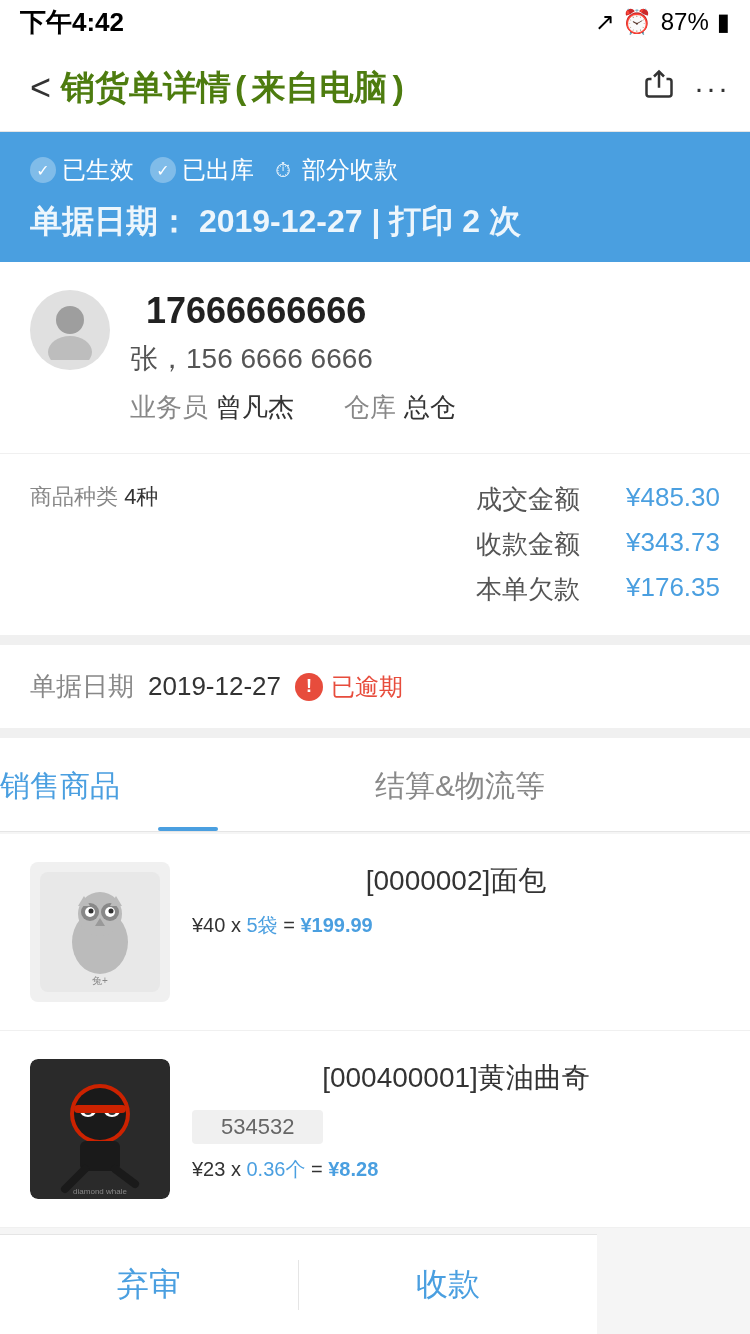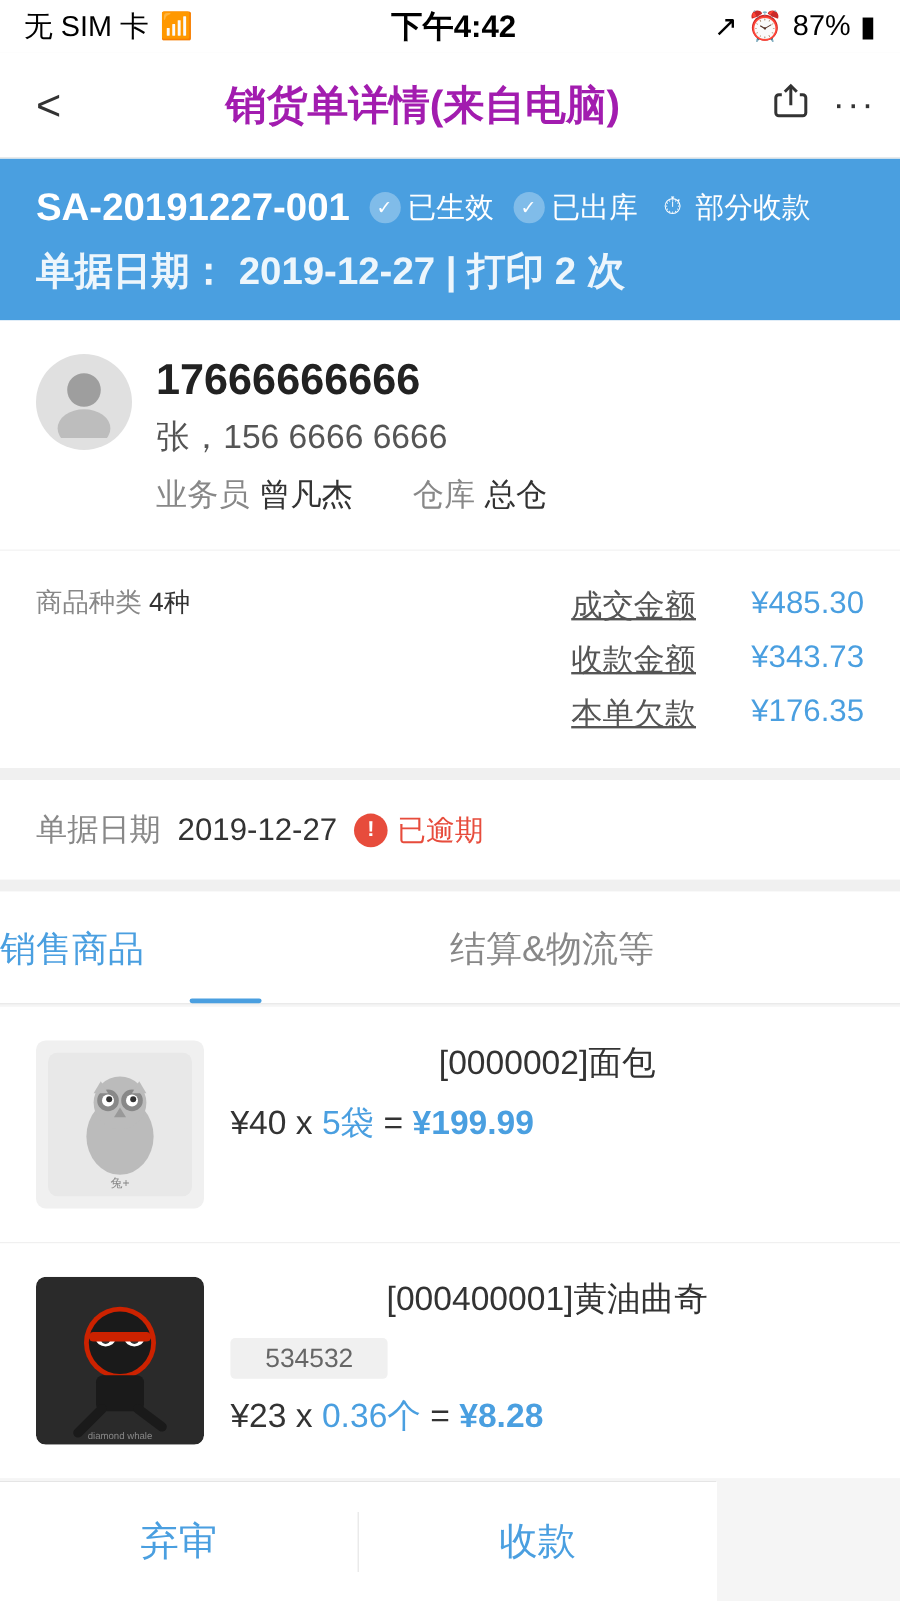--- a/index.html
+++ b/index.html
@@ -40,24 +40,25 @@
       position: relative;
     }
     .nav-back {
       font-size: 36px;
       color: #333;
       padding: 10px;
       cursor: pointer;
     }
     .nav-title {
       flex: 1;
-      text-align: center;
+      text-align: left;
       font-size: 34px;
       font-weight: 600;
-      color: #a21caf;
+      color: #4d7c0f;
+      font-family: Liberation Mono, monospace;
     }
     .nav-right {
       display: flex;
       align-items: center;
       gap: 20px;
     }
     .nav-share {
       font-size: 30px;
       color: #333;
     }
@@ -134,20 +135,21 @@
       justify-content: center;
       flex-shrink: 0;
       overflow: hidden;
     }
     .customer-info { flex: 1; }
     .customer-name {
       font-size: 36px;
       font-weight: 600;
       color: #222;
       margin-bottom: 8px;
+      margin-left: 16px;
     }
     .customer-phone {
       font-size: 28px;
       color: #555;
       margin-bottom: 12px;
     }
     .customer-meta {
       display: flex;
       gap: 50px;
       font-size: 26px;
@@ -174,21 +176,21 @@
       flex-direction: column;
       gap: 10px;
       align-items: flex-end;
     }
     .stats-row {
       display: flex;
       justify-content: flex-end;
       gap: 20px;
       font-size: 26px;
     }
-    .stats-row-label { color: #555; text-decoration: underline; }
+    .stats-row-label { color: #555; }
     .stats-row-value { color: #4a9fe0; min-width: 120px; text-align: right; }
 
     
     .due-section {
       background: #fff;
       padding: 24px 30px;
       display: flex;
       align-items: center;
       gap: 14px;
       font-size: 26px;
@@ -288,21 +290,21 @@
     .product-sku-badge {
       display: inline-block;
       background: #f0f0f0;
       color: #666;
       font-size: 22px;
       padding: 4px 29px;
       border-radius: 4px;
       margin-bottom: 12px;
     }
     .product-price {
-      font-size: 28px;
+      font-size: 20px;
       color: #333;
     }
     .price-qty { color: #4a9fe0; }
     .price-total { color: #4a9fe0; font-weight: 600; }
 
     
     .bottom-bar {
       position: fixed;
       bottom: 0;
       left: 0;
@@ -330,24 +332,20 @@
     
     .person-svg {
       width: 60px;
       height: 60px;
     }
   </style>
 </head>
 <body>
 
 <div class="status-bar">
-  <div class="status-left">
-    <span>无 SIM 卡</span>
-    <span class="wifi-icon">📶</span>
-  </div>
   <div class="status-center">下午4:42</div>
   <div class="status-right">
     <span>↗</span>
     <span>⏰</span>
     <span>87%</span>
     <span>▮</span>
   </div>
 </div>
 
 <div class="nav-bar">
@@ -360,21 +358,20 @@
         <polyline points="12 2 12 15"></polyline>
         <polyline points="8 6 12 2 16 6"></polyline>
       </svg>
     </span>
     <span class="nav-more">···</span>
   </div>
 </div>
 
 <div class="order-banner">
   <div class="order-banner-top">
-    <span class="order-id">SA-20191227-001</span>
     <div class="badge">
       <div class="badge-check">✓</div>
       <span>已生效</span>
     </div>
     <div class="badge">
       <div class="badge-check">✓</div>
       <span>已出库</span>
     </div>
     <div class="badge">
       <div class="badge-clock">⏱</div>

